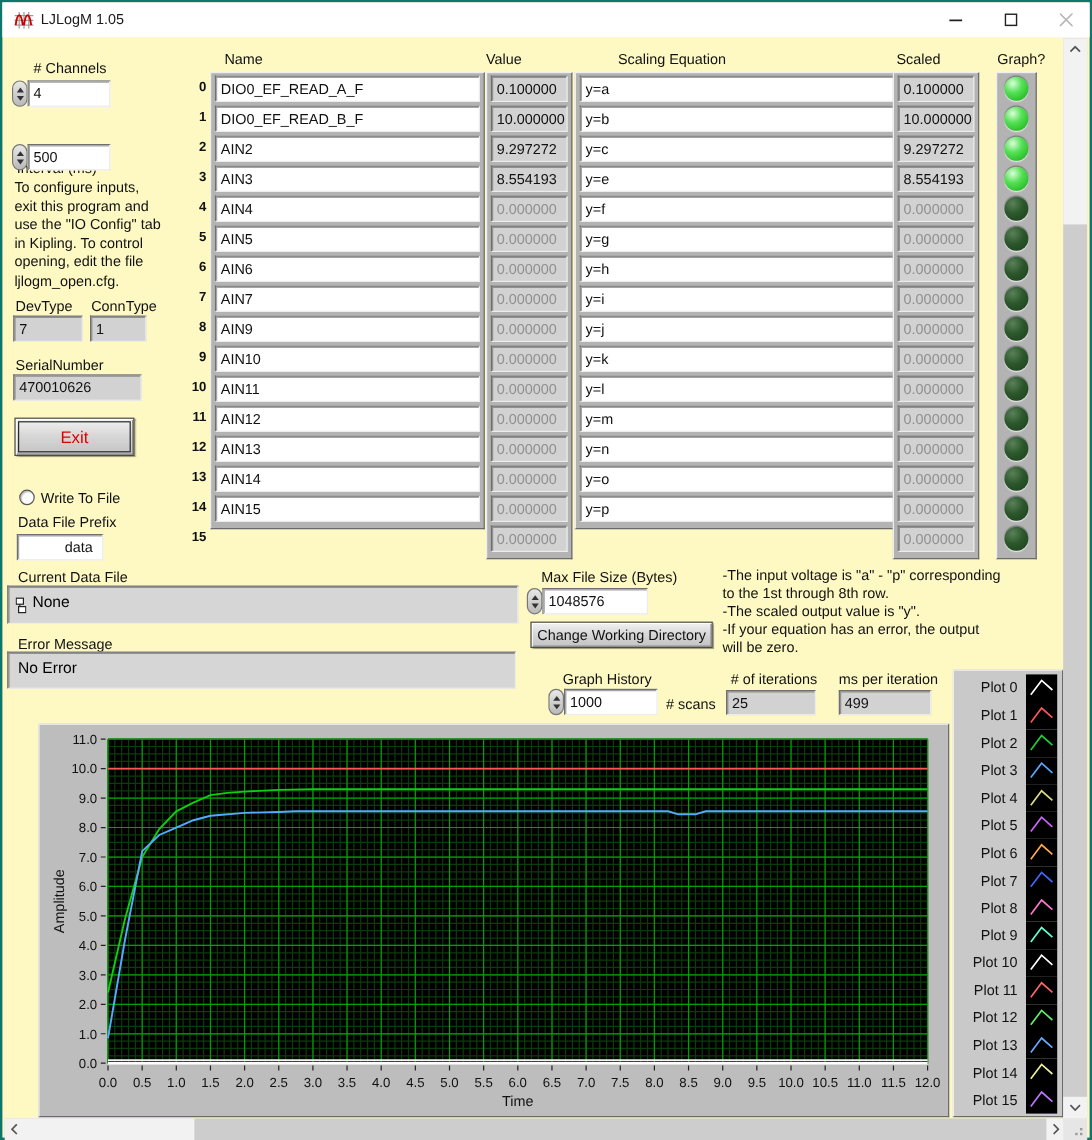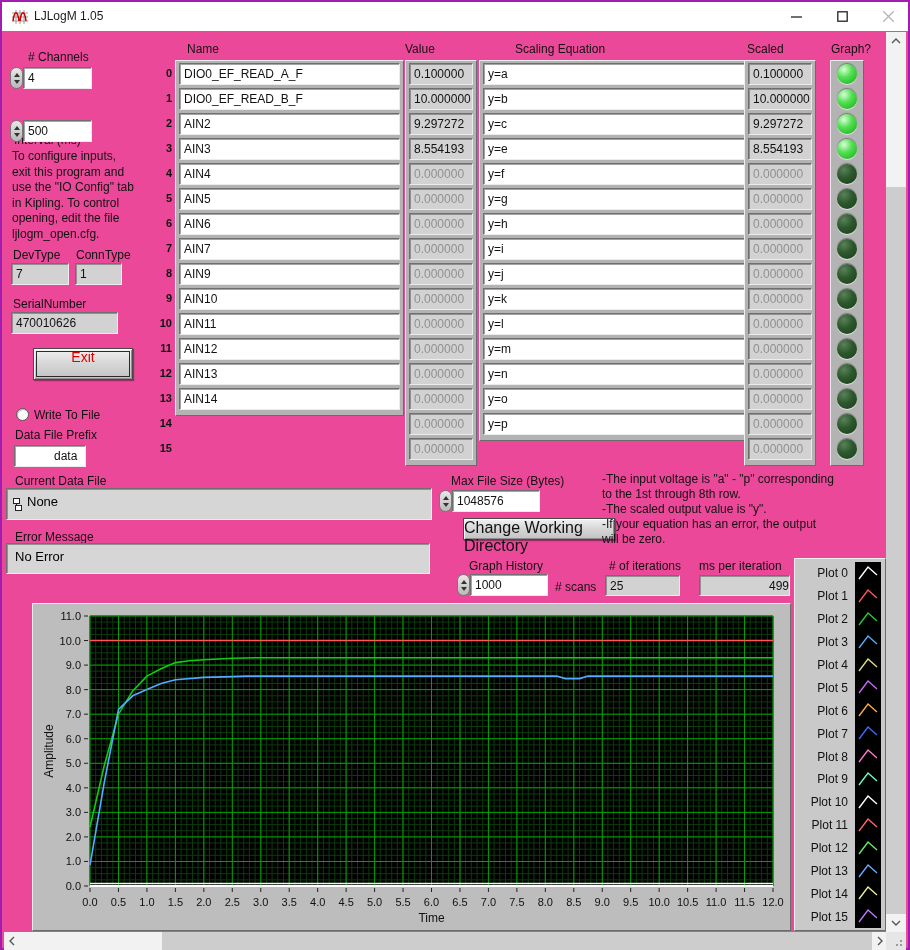--- a/index.html
+++ b/index.html
@@ -1,20 +1,20 @@
 <!DOCTYPE html>
 <html><head>
 <meta charset="utf-8">
 <style>
   * { box-sizing: border-box; margin: 0; padding: 0; }
   html,body { width:910px; height:950px; overflow:hidden; }
   body { font-family:"Liberation Sans", sans-serif; }
 
   .window { position:absolute; left:0; top:0; width:910px; height:950px;
-    background:#ec4899; border:2px solid #a21caf; }
+    background:#fef9c3; border:2px solid #0f766e; }
 
   
   .titlebar { position:absolute; left:0; top:0; width:906px; height:29px; background:#ffffff; }
   .title-icon { position:absolute; left:10px; top:7px; }
   .title-text { position:absolute; left:32px; top:7px; font-size:12px; color:#1a1a1a; }
   .cap-btn { position:absolute; top:0; width:45px; height:29px; display:flex; align-items:center; justify-content:center; }
 
   
   .sunken { border:1px solid; border-color:#6f6f6f #ececec #ececec #6f6f6f; box-shadow: inset 1px 1px 0 rgba(90,90,90,.55); }
   .raised { border:1px solid; border-color:#efefef #6b6b6b #6b6b6b #efefef; }
@@ -29,21 +29,21 @@
   .spin { position:absolute; width:13px; height:22px; background:linear-gradient(#e8e8e8,#b9b9b9);
      border:1px solid #777; border-radius:7px; display:flex; flex-direction:column; align-items:center; justify-content:center; gap:3px; }
   .spin .up  { width:0;height:0;border-left:3px solid transparent;border-right:3px solid transparent;border-bottom:4px solid #333; }
   .spin .dn  { width:0;height:0;border-left:3px solid transparent;border-right:3px solid transparent;border-top:4px solid #333; }
 
   .text-input { position:absolute; height:22px; font-size:12px; padding:3px 0 0 4px; }
 
   
   .btn { background:linear-gradient(#f2f2f2 0%, #d8d8d8 45%, #c3c3c3 100%);
      border:1px solid #4a4a4a; box-shadow: inset 1px 1px 0 #ffffff, inset -1px -1px 0 #8f8f8f, 1px 1px 1px rgba(0,0,0,.35);
-     display:flex; justify-content:center; cursor:default;margin-left:21px; }
+     display:flex; align-items:center; justify-content:center; cursor:default; }
 
   .radio { position:absolute; width:13px; height:13px; border-radius:50%; background:#fcfcfc; border:1px solid #555;
      box-shadow: inset 1px 1px 1px #bbb; }
 
   
   .colgroup { position:absolute; background:#b3b3b3; padding:2px 3px; }
   .cell-slot { height:25px; display:flex; align-items:flex-start; }
   .cell { width:100%; height:22px; }
   .idx { height:25px; font-size:11px; font-weight:bold; color:#111; text-align:right; padding:5px 2px 0 0; }
 
@@ -222,20 +222,23 @@
       </div>
       <div class="cell-slot">
         <div class="cell field-text white-field sunken">AIN12</div>
       </div>
       <div class="cell-slot">
         <div class="cell field-text white-field sunken">AIN13</div>
       </div>
       <div class="cell-slot">
         <div class="cell field-text white-field sunken">AIN14</div>
       </div>
+      <div class="cell-slot">
+        <div class="cell field-text white-field sunken">AIN15</div>
+      </div>
     </div>
   <div id="col-value" class="colgroup raised" style="left:403px; top:58px; width:72px;">
       <div class="cell-slot">
         <div class="cell field-text gray-field sunken">0.100000</div>
       </div>
       <div class="cell-slot">
         <div class="cell field-text gray-field sunken">10.000000</div>
       </div>
       <div class="cell-slot">
         <div class="cell field-text gray-field sunken">9.297272</div>
@@ -429,42 +432,42 @@
     </div>
 
   <div class="lbl" style="left:449px; top:472px;">Max File Size (Bytes)</div>
   <div class="spin" style="left:437px; top:488px;">
       <span class="up"></span>
       <span class="dn"></span>
     </div>
   <div class="text-input white-field sunken" style="left:450px; top:488px; width:88px;">1048576</div>
 
   <div class="btn" style="position:absolute; left:440px; top:516px; width:152px; height:22px;">
-    <span style="font-size:16px; color:#111;">Change Working Directory</span>
+    <span style="font-size:12px; color:#111;">Change Working Directory</span>
   </div>
 
   <div class="notes">-The input voltage is "a" - "p" corresponding
   to the 1st through 8th row.
 -The scaled output value is "y".
 -If your equation has an error, the output
   will be zero.</div>
 
   <div class="lbl" style="left:467px; top:557px;">Graph History</div>
   <div class="spin" style="left:455px; top:572px;">
       <span class="up"></span>
       <span class="dn"></span>
     </div>
   <div class="text-input white-field sunken" style="left:468px; top:572px; width:78px;">1000</div>
   <div class="lbl" style="left:553px; top:578px;"># scans</div>
 
   <div class="lbl" style="left:607px; top:557px;"># of iterations</div>
   <div class="text-input gray-field sunken" style="left:603px; top:573px; width:75px; height:21px;">25</div>
 
   <div class="lbl" style="left:697px; top:557px;">ms per iteration</div>
-  <div class="text-input gray-field sunken" style="left:697px; top:573px; width:91px; height:21px;text-align:right;">499</div>
+  <div class="text-input gray-field sunken" style="left:697px; top:573px; width:77px; height:21px;">499</div>
 
   <div id="legend" class="legend raised">
       <div class="legend-row">
         <span class="legend-label">Plot 0</span>
         <span class="legend-sample"><svg width="26" height="22" viewBox="0 0 26 22">
             <polyline points="4,17 13,5 22,13" fill="none" stroke="#ffffff" stroke-width="1.4"></polyline>
           </svg></span>
       </div>
       <div class="legend-row">
         <span class="legend-label">Plot 1</span>

